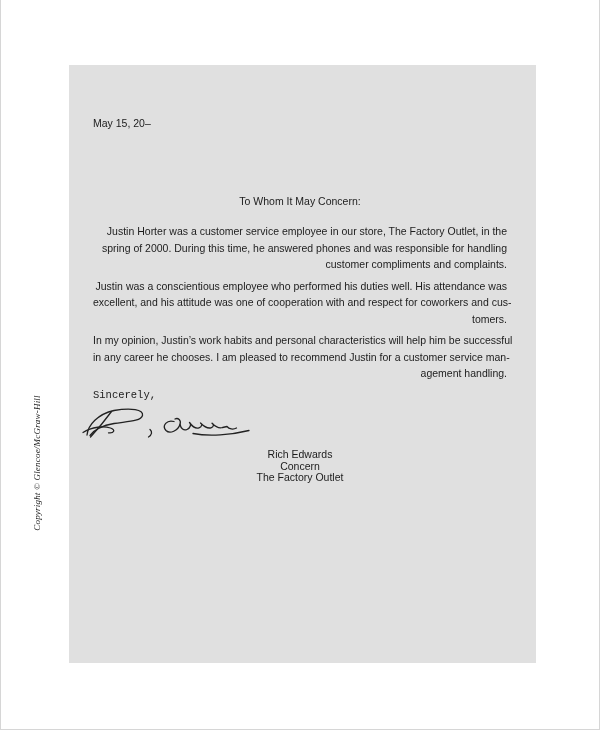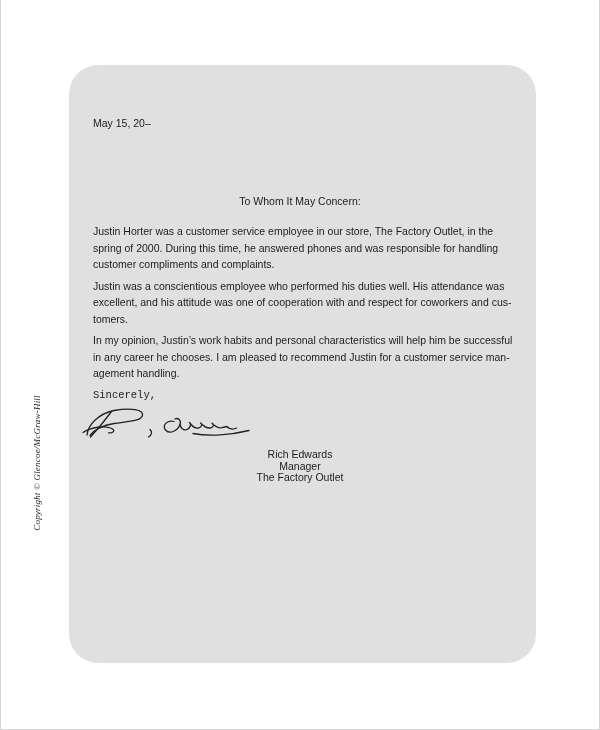--- a/index.html
+++ b/index.html
@@ -31,31 +31,30 @@
     white-space: nowrap;
   }
   .letter {
     position: absolute;
     left: 68px;
     top: 65px;
     width: 467px;
     height: 598px;
     background: #e0e0e0;
     padding: 50px 29px 0 24px;
-    border-radius: 29px;
   }
   .txt {
     font-size: 10.5px;
     line-height: 16.5px;
     white-space: nowrap;
     color: #1c1c1c;
   }
   .date { margin-bottom: 61px; }
   .salutation { margin-bottom: 14px; text-align: center; }
-  .para { margin-bottom: 5px; }
+  .para { margin-bottom: 5px; text-align: right; }
   .closing { margin-bottom: 3px; font-family: Liberation Mono, monospace; }
   .signature {
     display: block;
     width: 170px;
     height: 36px;
     margin-left: -12px;
   }
   .signature path {
     fill: none;
     stroke: #222222;
@@ -104,18 +103,18 @@
       <path d="M30.5,5.5 C25,13 16,24 9.5,31"></path>
       <path d="M2,26.5 C11,20.5 23,20 29.5,22 C35,23.8 33,27.5 27.5,26.8"></path>
       <path d="M69,23.5 C71.5,25.5 71,29 67.5,31"></path>
       <path d="M93,15.5 C86,13.5 80.5,19.5 85,24.5 C89,28.5 97,24.5 99,18.5 C100.5,14 97,11.5 94,13"></path>
       <path d="M99,18.5 C100,22.5 102.5,25 106,23.5 C109.5,22 110.5,18 108.5,16.5 C111,20 114.5,23 118,21.8 C121,20.8 121.5,17.8 119.5,17 C122.5,20 126.5,22.8 130,21.8 C133,20.9 133,18 131,17.2 C134,20.2 138,22.6 141.5,21.5 L146,20.5 C148,23 152,24 155.5,22"></path>
       <path d="M112,27.5 C128,30.5 150,29 168,24.5"></path>
     </svg>
 
     <div class="signer">
       <div class="txt">Rich Edwards</div>
-      <div class="txt">Manager</div>
+      <div class="txt">Concern</div>
       <div class="txt">The Factory Outlet</div>
     </div>
 
   </div>
 </div>
 
 </body></html>

